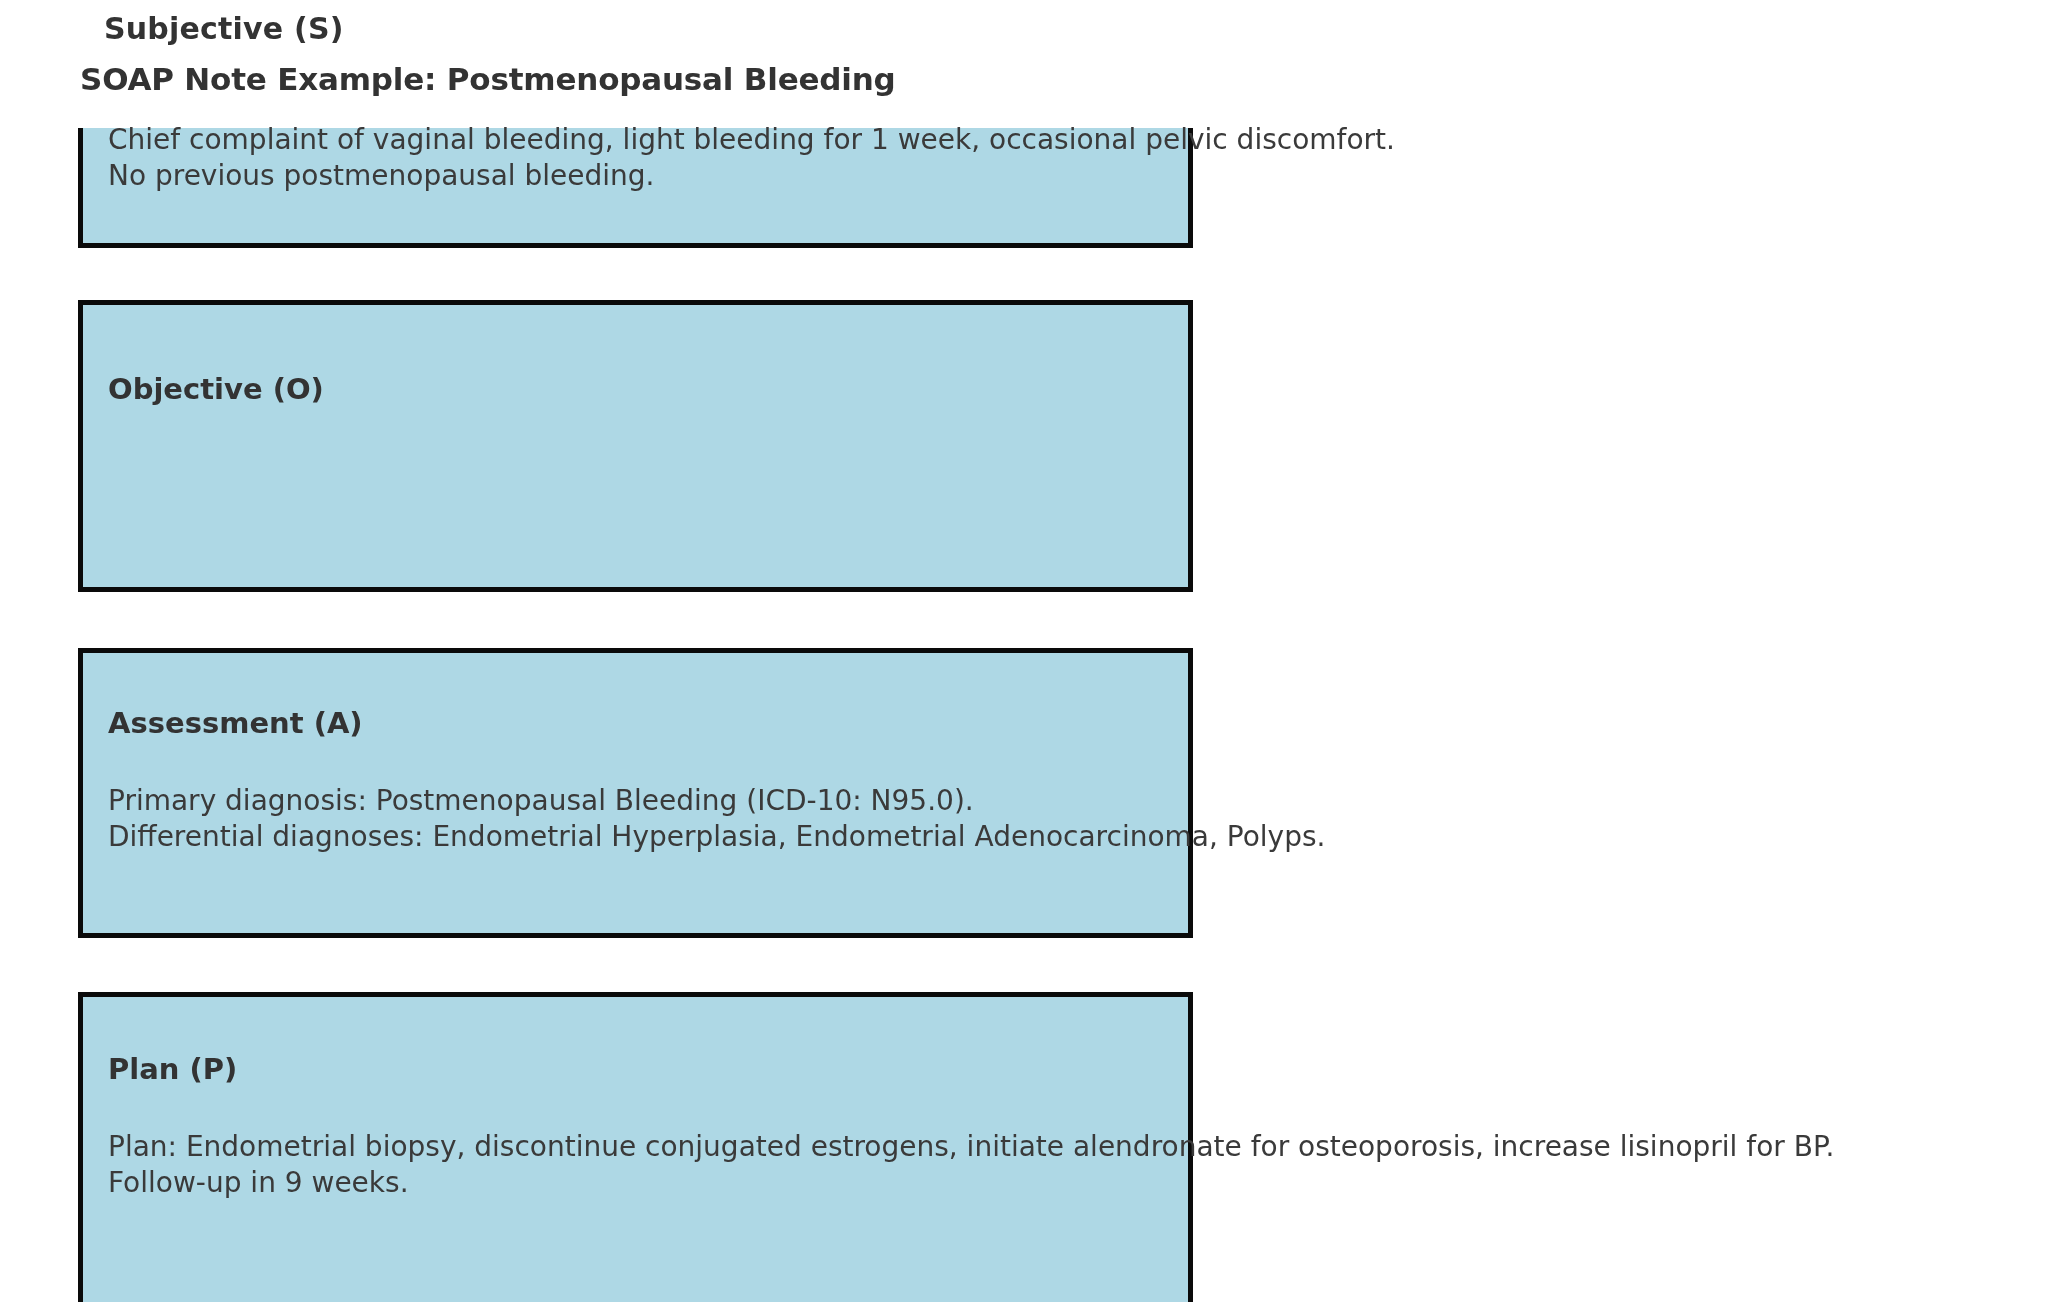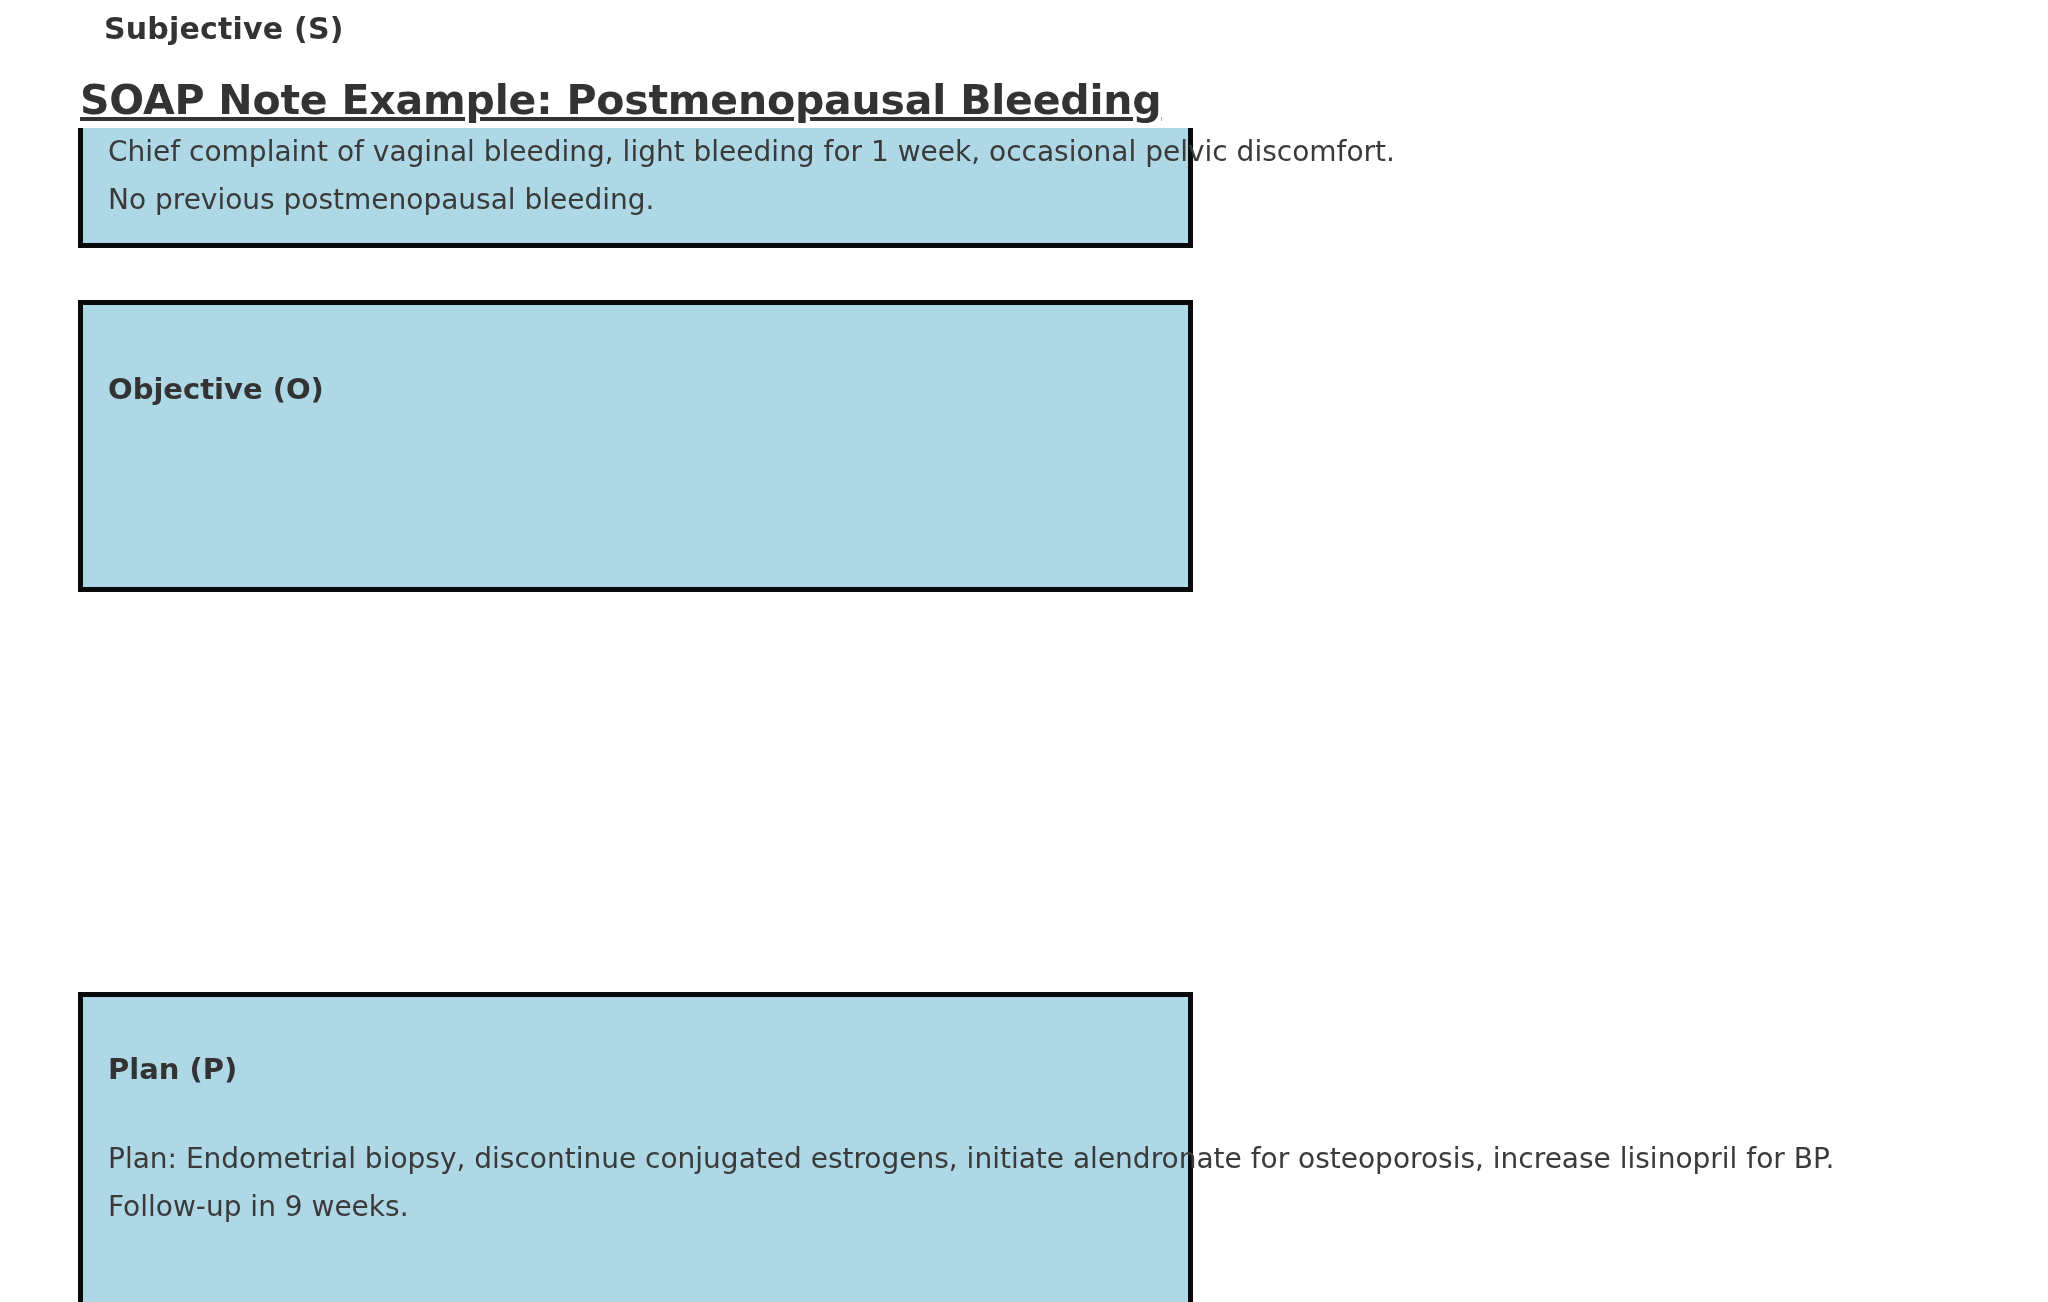--- a/index.html
+++ b/index.html
@@ -32,24 +32,23 @@
     line-height: 1;
   }
   #subjective-heading {
     left: 104px;
     top: 14px;
     font-size: 30px;
     letter-spacing: 0.2px;
   }
   #page-title {
     left: 80px;
-    top: 80px;
-    font-size: 41px;
+    top: 64px;
+    font-size: 31px;
     letter-spacing: -0.2px;
-    text-decoration: underline;
   }
 
   
   .soap-box {
     position: absolute;
     left: 78px;
     width: 1115px;
     background: #aed8e5;
     border: 5px solid #0a0a0a;
     box-sizing: border-box;
@@ -72,21 +71,20 @@
     position: absolute;
     left: 25px;
     font-size: 28px;
     line-height: 36px;
     color: #3a3a3a;
     white-space: nowrap;
   }
   .box-body .line {
     display: block;
     white-space: nowrap;
-    margin-top: 12px;
   }
 
   
   #box-subjective { top: 128px; height: 120px; }
   #box-subjective .box-body { left: 25px; top: -6px; }
 
   #box-objective { top: 300px; height: 292px; }
   #box-objective .box-heading { top: 70px; }
   #box-objective .box-body { top: 133px; }
 
@@ -111,20 +109,27 @@
     <div class="box-body">
       <span class="line">Chief complaint of vaginal bleeding, light bleeding for 1 week, occasional pelvic discomfort.</span>
       <span class="line">No previous postmenopausal bleeding.</span>
     </div>
   </div>
 
   <div class="soap-box" id="box-objective">
     <div class="box-heading">Objective (O)</div>
   </div>
 
+  <div class="soap-box" id="box-assessment">
+    <div class="box-heading">Assessment (A)</div>
+    <div class="box-body">
+      <span class="line">Primary diagnosis: Postmenopausal Bleeding (ICD-10: N95.0).</span>
+      <span class="line">Differential diagnoses: Endometrial Hyperplasia, Endometrial Adenocarcinoma, Polyps.</span>
+    </div>
+  </div>
 
   <div class="soap-box" id="box-plan">
     <div class="box-heading">Plan (P)</div>
     <div class="box-body">
       <span class="line">Plan: Endometrial biopsy, discontinue conjugated estrogens, initiate alendronate for osteoporosis, increase lisinopril for BP.</span>
       <span class="line">Follow-up in 9 weeks.</span>
     </div>
   </div>
 
 </div>

